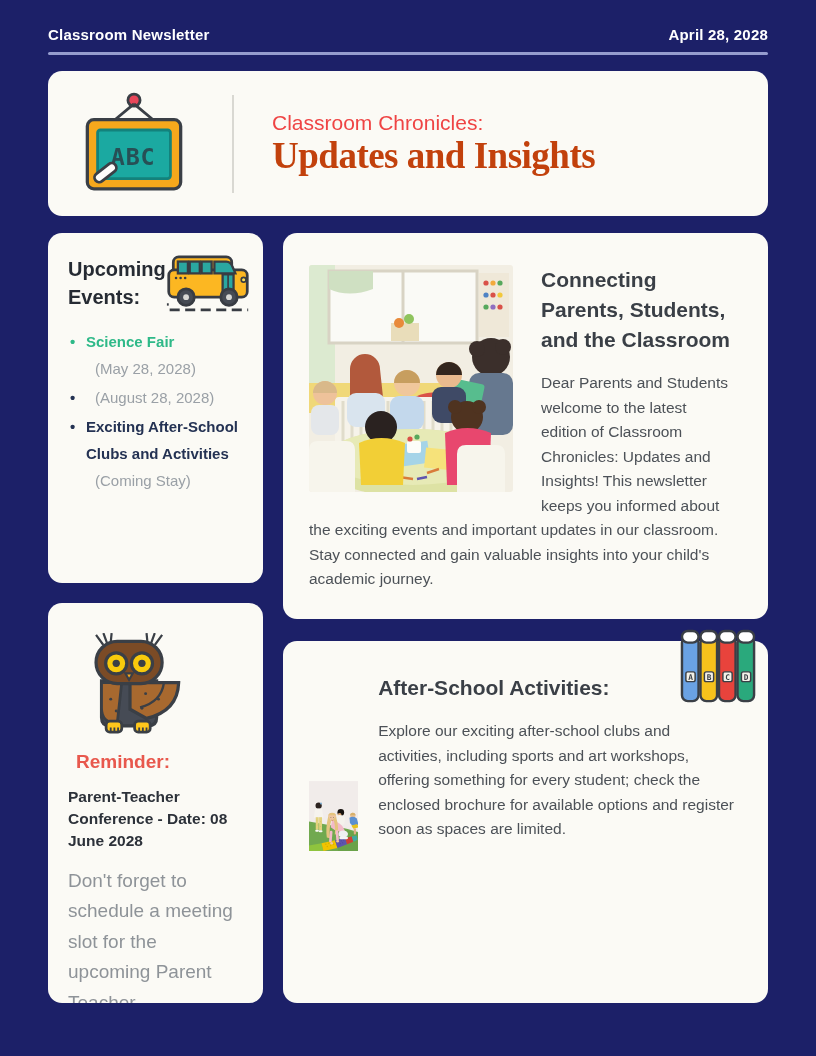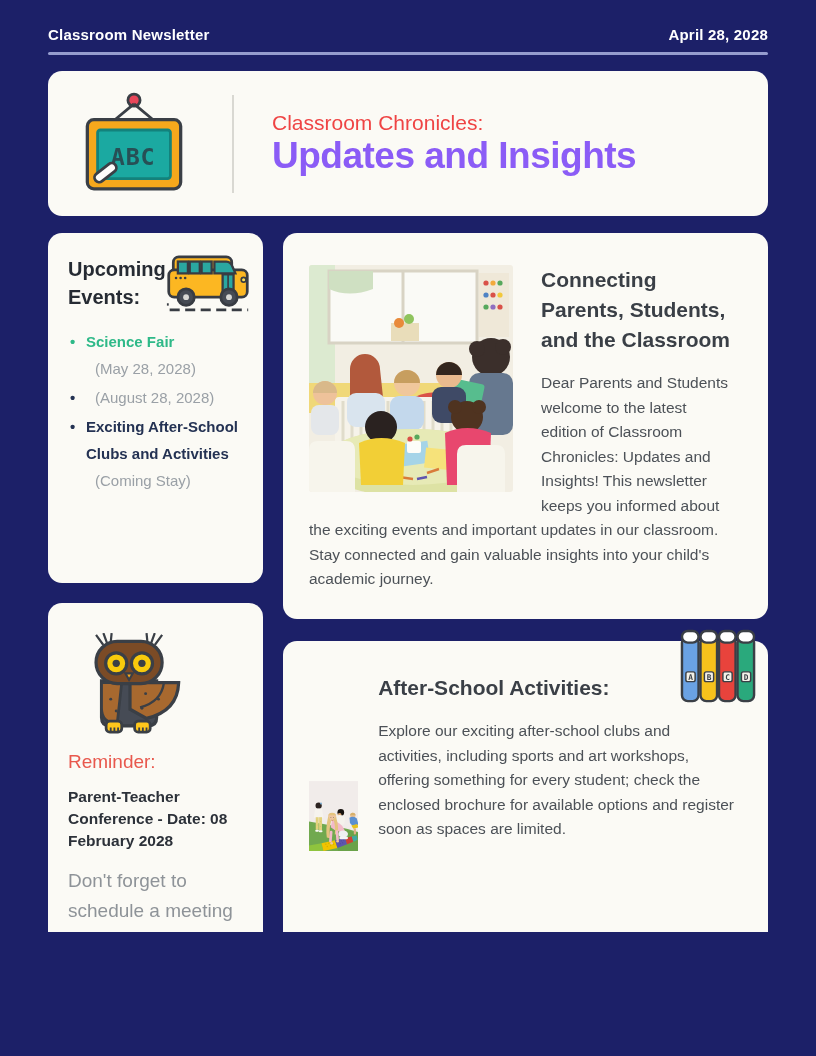--- a/index.html
+++ b/index.html
@@ -1,36 +1,36 @@
 <!DOCTYPE html>
 <html><head>
 <meta charset="utf-8">
 <style>
   html,body{margin:0;padding:0}
   body{
     width:816px;height:1056px;
     background:#1c2068;
     font-family:"Liberation Sans",sans-serif;
   }
-  .page{position:relative;width:816px;height:932px;overflow:hidden}
+  .page{position:relative;width:816px;height:1056px;overflow:hidden}
   .content{padding:0 48px}
 
   
   .topbar{display:flex;justify-content:space-between;align-items:baseline;
     padding-top:26px;color:#ffffff;font-size:15px;font-weight:700;letter-spacing:.2px}
   .rule{height:3px;background:#959cce;margin-top:9px;border-radius:2px}
 
   
   .card{background:#fbfaf5;border-radius:14px;box-sizing:border-box}
   .banner{margin-top:16px;height:145px;display:flex;align-items:center}
   .banner-icon{margin-left:30px;flex:none}
   .v-div{width:2px;height:98px;background:#d9d8d2;margin:0 38px 0 42px;flex:none}
   .kicker{font-size:21px;color:#ef4444;margin-bottom:1px}
-  .banner-title{font-family:Liberation Sans, sans-serif;font-size:37px;font-weight:800;
-    color:#8b5cf6;letter-spacing:-0.5px;margin:0;line-height:1.1}
+  .banner-title{font-family:Liberation Serif, serif;font-size:37px;font-weight:800;
+    color:#c2410c;letter-spacing:-0.5px;margin:0;line-height:1.1}
 
   
   .grid{display:grid;grid-template-columns:215px 485px;gap:20px;margin-top:17px}
   .colL,.colR{display:flex;flex-direction:column}
 
   
   .events{height:350px;padding:23px 20px;overflow:hidden}
   .events-head{display:flex;align-items:center}
   .events-title{font-size:20px;line-height:1.38;color:#262b33;font-weight:700;margin:0;width:102px}
   .bus{margin-left:auto;margin-top:-2px;flex:none}
@@ -38,21 +38,21 @@
   .ev-list li{position:relative;padding-left:18px;font-size:15px;line-height:27px;margin-bottom:2px}
   .ev-list li::before{content:"•";position:absolute;left:2px;color:#243253;font-weight:700}
   .ev-list li.green::before{color:#2eb988}
   .ev-title{font-weight:700;color:#243253}
   .green .ev-title{color:#2eb988}
   .ev-date{display:block;padding-left:9px;color:#9aa0a6}
 
   
   .reminder{height:400px;margin-top:20px;padding:24px 20px;overflow:hidden}
   .owl{display:block;margin:6px 0 0 6px}
-  .rem-heading{font-size:19px;font-weight:400;color:#e8584d;margin:16px 0 0}
+  .rem-heading{font-size:19px;font-weight:700;color:#e8584d;margin:16px 8px 0}
   .rem-sub{font-size:15.5px;font-weight:700;color:#2c3139;line-height:1.42;margin:13px 0 0}
   .rem-body{font-size:19px;color:#8e9398;line-height:1.6;margin:14px 0 0}
 
   
   .article{position:relative;padding:30px 32px 24px 26px;overflow:visible}
   .art1{height:386px}
   .art2{height:362px;margin-top:22px}
   .photo{border-radius:3px;display:block}
   .photo1{float:left;width:204px;height:227px;margin:2px 28px 10px 0}
   .art-heading{font-size:21px;line-height:30px;color:#3a3f46;font-weight:700;margin:2px 0 16px}
@@ -149,21 +149,21 @@
               <circle cx="46" cy="33" r="4" fill="#3a3f46"></circle>
             <circle cx="74" cy="33" r="11.5" fill="#f8ca0c" stroke="#3a3f46" stroke-width="3.5"></circle>
               <circle cx="74" cy="33" r="4" fill="#3a3f46"></circle>
             <path d="M56,44 h8 l-4,7 Z" fill="#f6a81c" stroke="#3a3f46" stroke-width="2.4"></path>
             <rect x="35" y="96" width="17" height="12" rx="4" fill="#ffc71c" stroke="#3a3f46" stroke-width="3"></rect>
             <path d="M40,103 v5 M44,103 v5 M48,103 v5" stroke="#3a3f46" stroke-width="2"></path>
             <rect x="66" y="96" width="17" height="12" rx="4" fill="#ffc71c" stroke="#3a3f46" stroke-width="3"></rect>
             <path d="M71,103 v5 M75,103 v5 M79,103 v5" stroke="#3a3f46" stroke-width="2"></path>
           </svg>
           <h3 class="rem-heading">Reminder:</h3>
-          <p class="rem-sub">Parent-Teacher Conference - Date: 08 February 2028</p>
+          <p class="rem-sub">Parent-Teacher Conference - Date: 08 June 2028</p>
           <p class="rem-body">Don't forget to schedule a meeting slot for the upcoming Parent Teacher Conference.</p>
         </section>
       </div>
 
       <div class="colR">
         <article class="card article art1">
           <svg class="photo photo1" width="204" height="227" viewBox="0 0 204 227">
             <rect width="204" height="227" fill="#f2eee3"></rect>
             <rect x="0" y="0" width="26" height="132" fill="#dcead0"></rect>
             <rect x="20" y="6" width="148" height="72" fill="#fafaf6"></rect>

